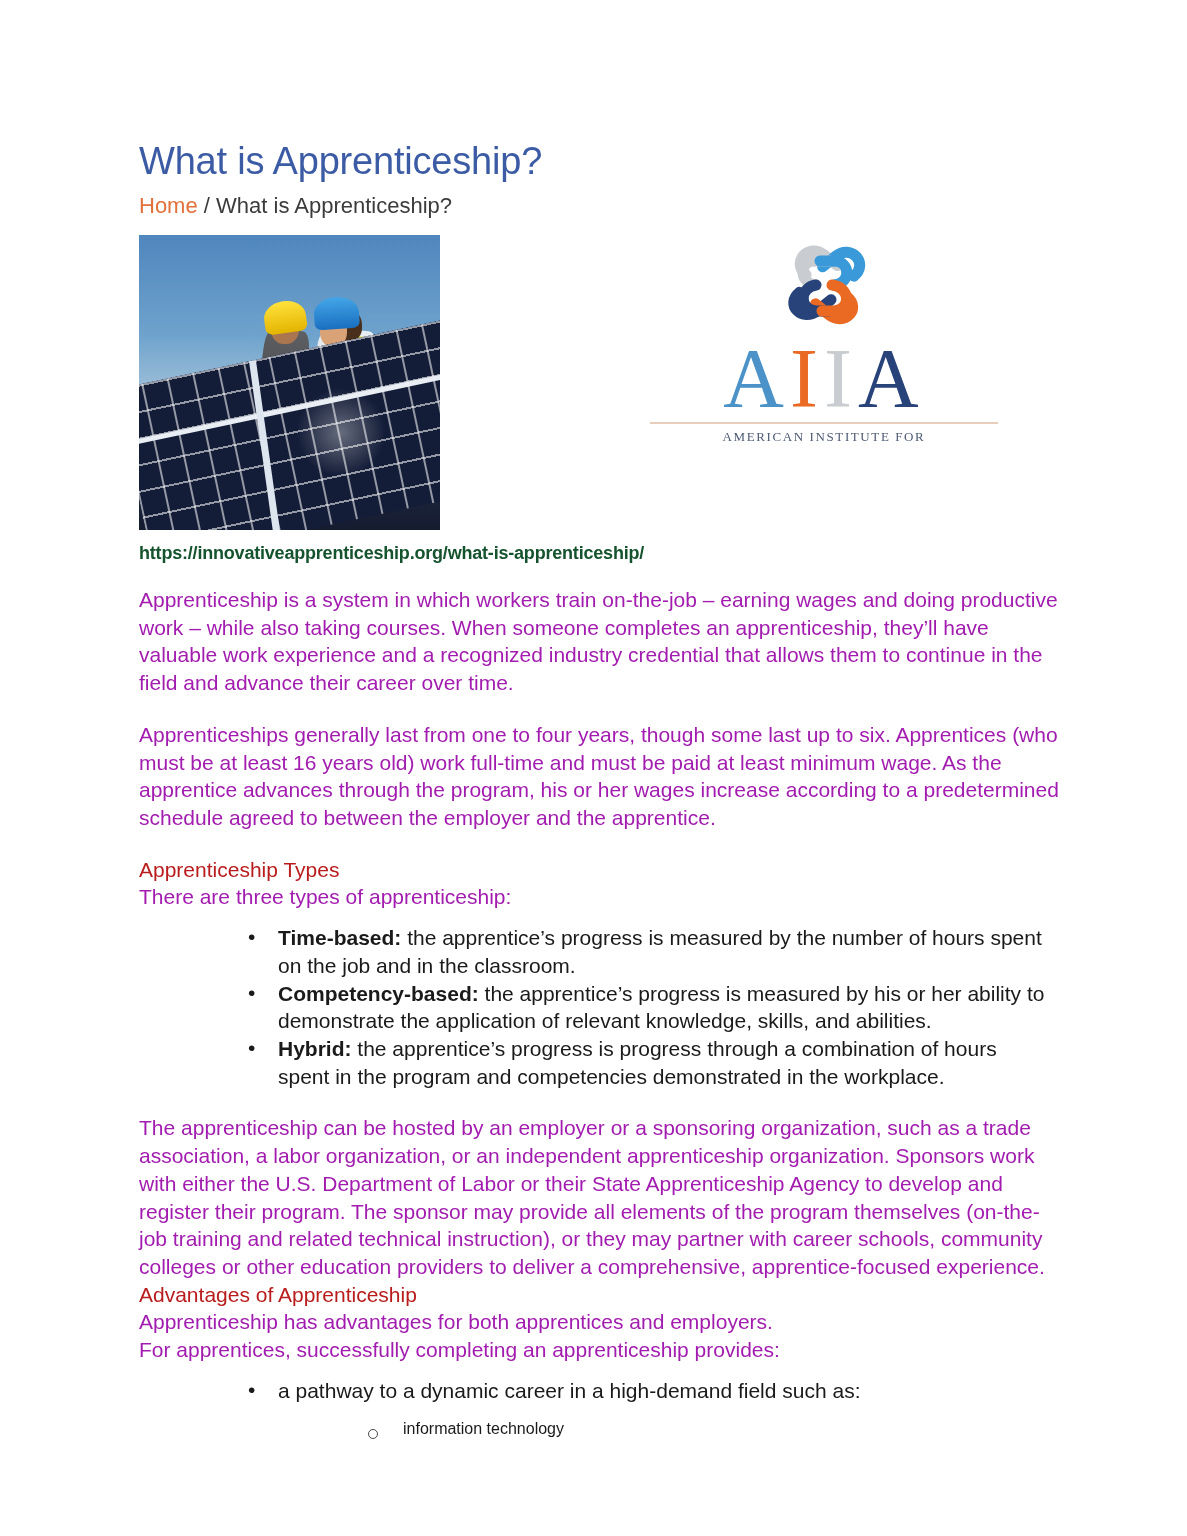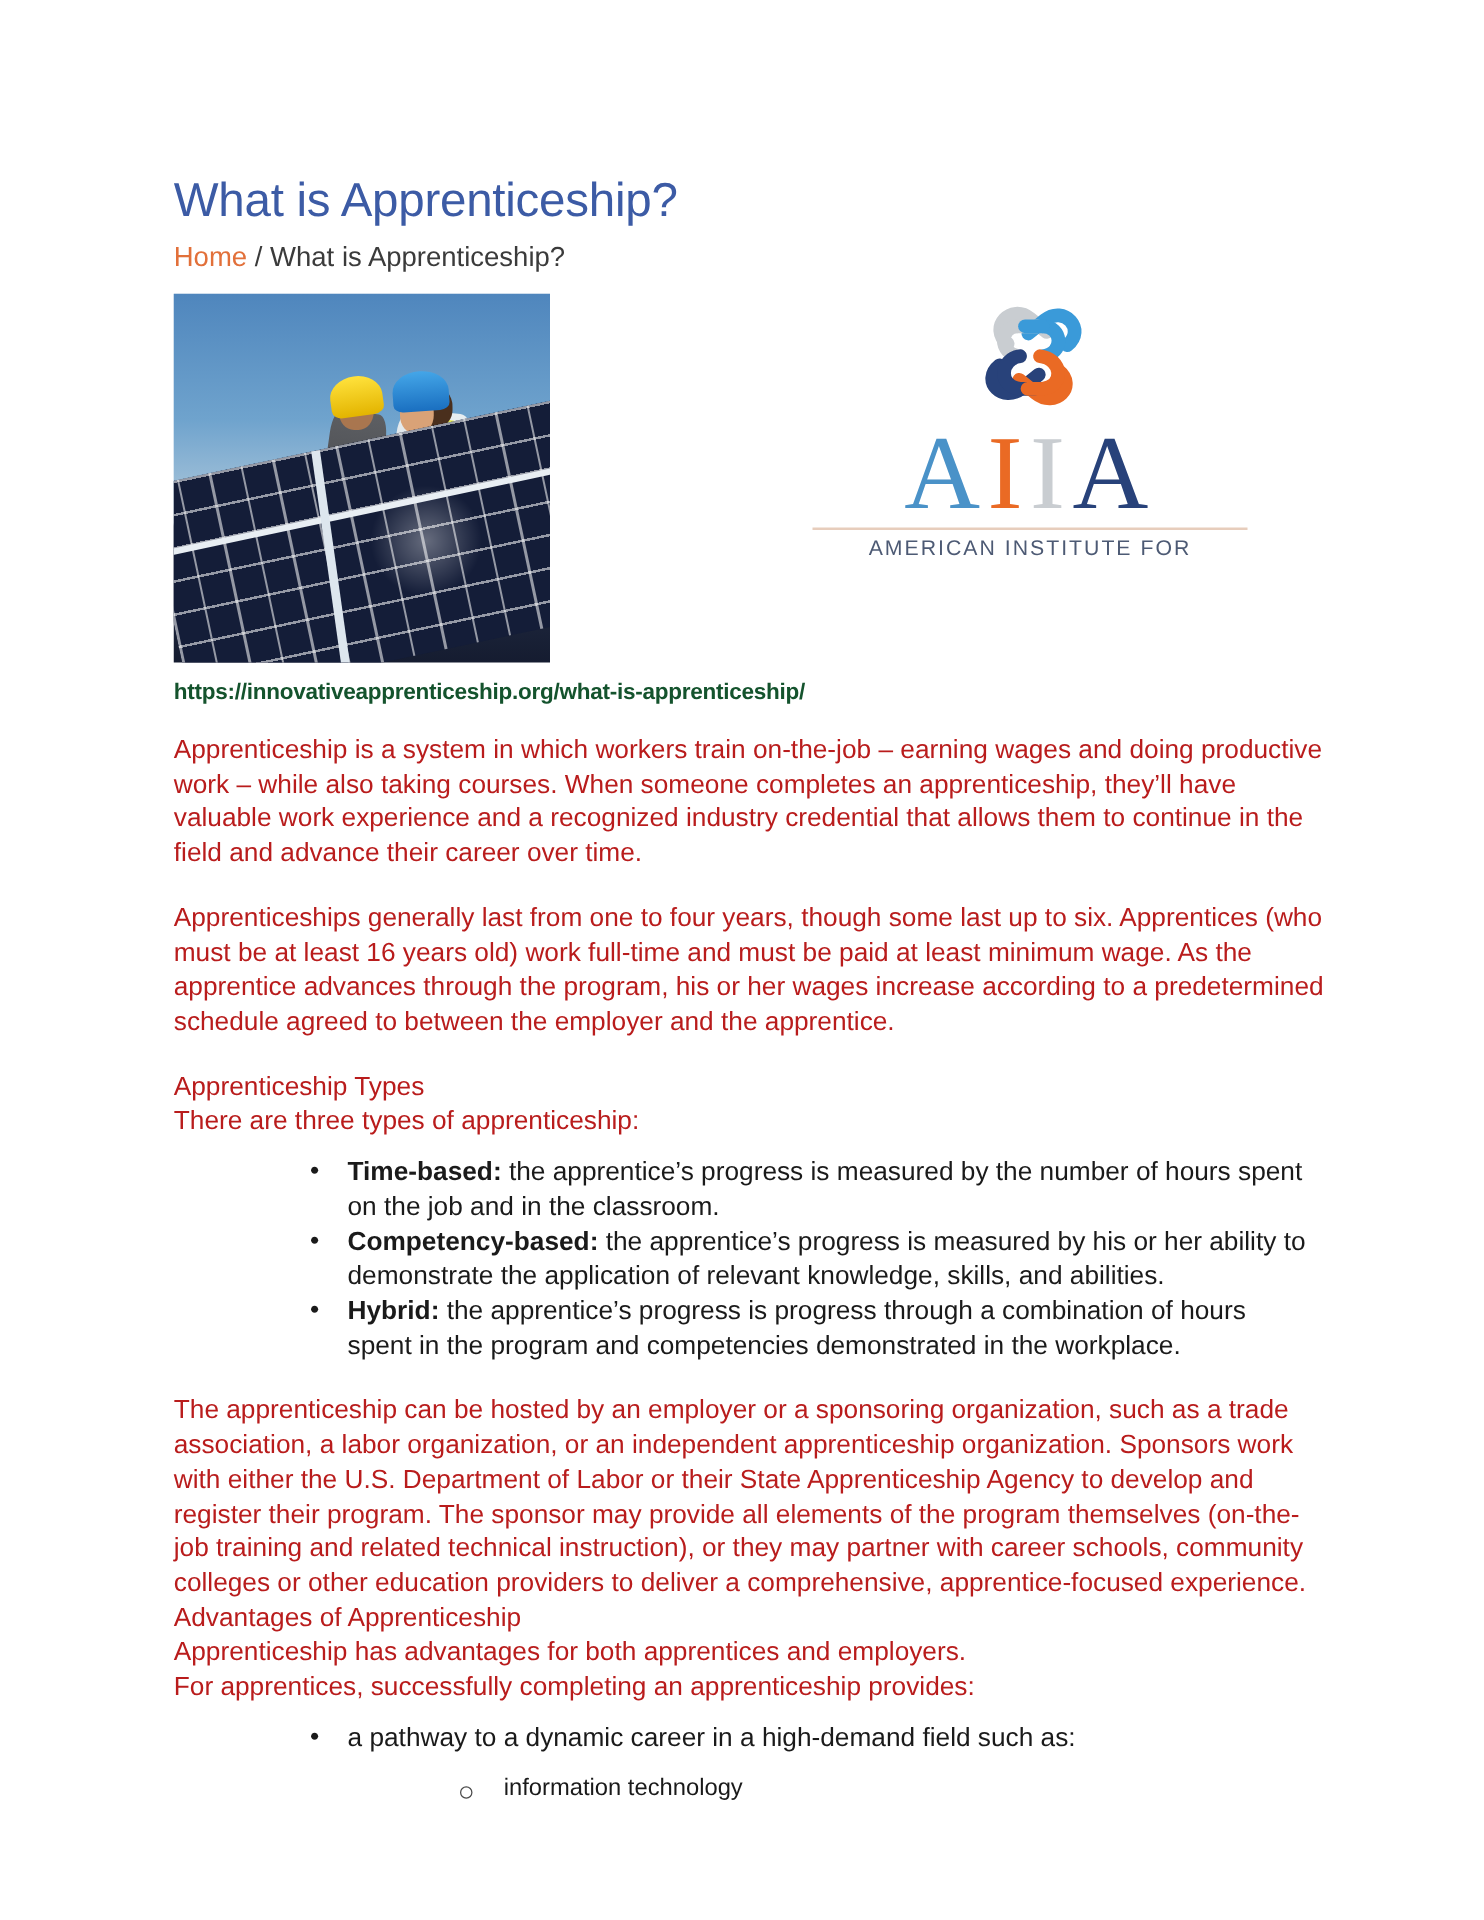--- a/index.html
+++ b/index.html
@@ -198,22 +198,22 @@
   .logo-word .l-a1 { color: #4a92c8; }
   .logo-word .l-i1 { color: #ea6a24; }
   .logo-word .l-i2 { color: #c9cdd1; }
   .logo-word .l-a2 { color: #28427a; }
   .logo-rule {
     height: 2px;
     background: #e7cdbc;
     margin: 2px 6px 5px 6px;
   }
   .logo-tag {
-    font-family: Liberation Sans, sans-serif;
-    font-size: 17px;
+    font-family: Liberation Serif, serif;
+    font-size: 13px;
     line-height: 1.2;
     letter-spacing: 1.6px;
     color: #4d5a74;
   }
 
   
   .doc-url {
     display: block;
     font-size: 18px;
     font-weight: bold;
@@ -221,21 +221,21 @@
     text-decoration: none;
     margin: 6px 0 22px 0;
     letter-spacing: -0.2px;
   }
 
   
   p.body-para {
     font-size: 21px;
     line-height: 1.32;
     margin: 0 0 24px 0;
-    color: #b91c1c;
+    color: #a21caf;
   }
   p.body-para.tight { margin-bottom: 0; }
 
   h2.section-head {
     font-size: 21px;
     font-weight: 400;
     color: #b91c1c;
     margin: 0;
     line-height: 1.32;
   }
@@ -257,21 +257,21 @@
     position: absolute;
     left: 96px;
     top: -1px;
     font-size: 21px;
     color: #1a1a1a;
   }
   ul.bullets > li b { font-weight: bold; }
 
   ul.subbullets > li {
     position: relative;
-    font-size: 19px;
+    font-size: 16px;
     line-height: 1.32;
     padding-left: 251px;
     margin: 0;
   }
   ul.subbullets > li::before {
     content: "";
     position: absolute;
     left: 216px;
     top: 11px;
     width: 8px;

